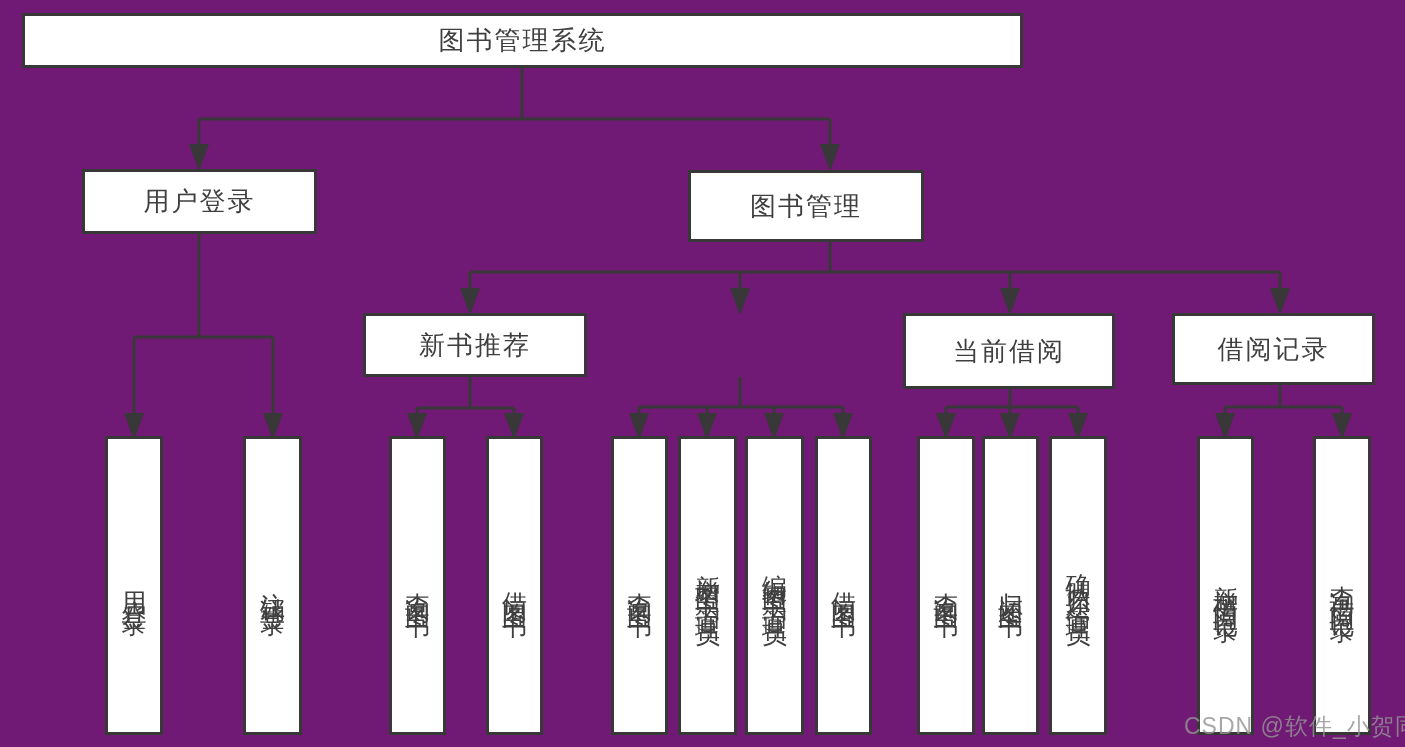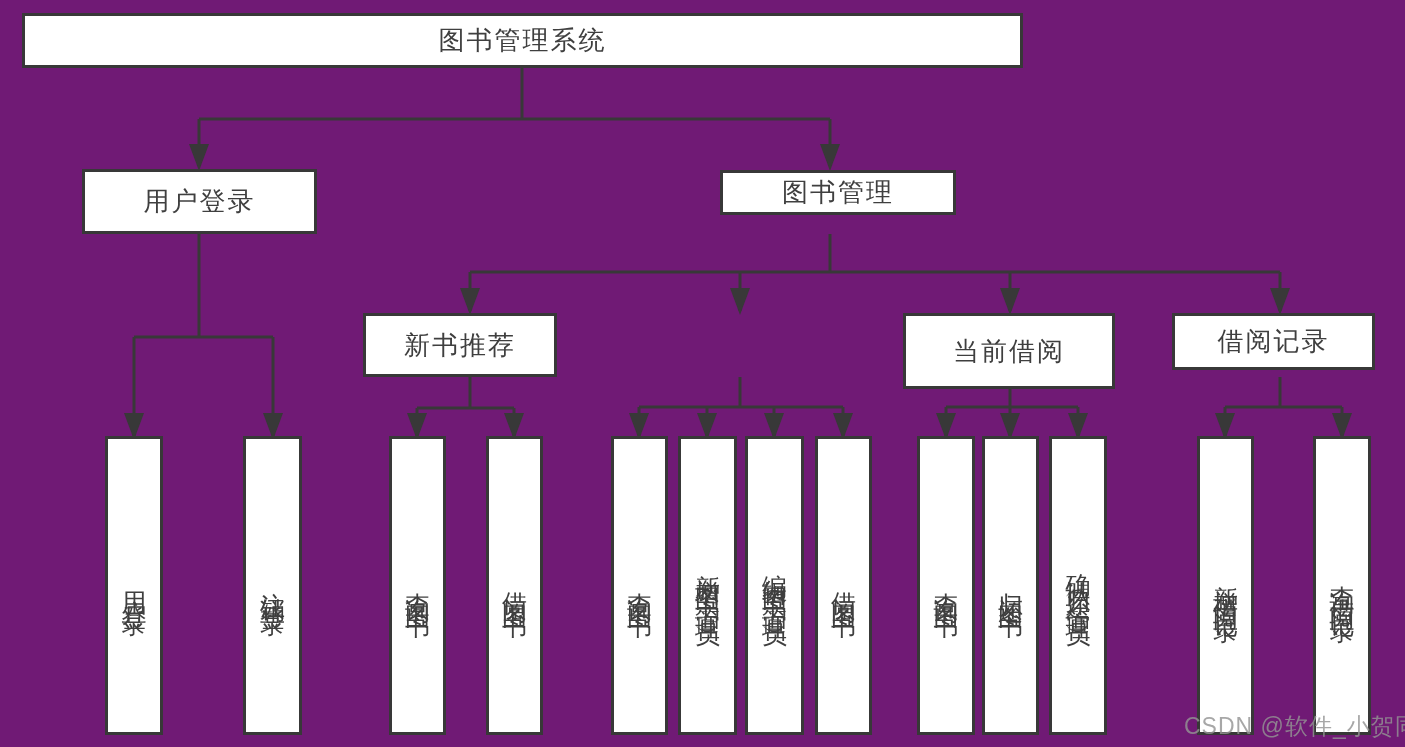--- a/index.html
+++ b/index.html
@@ -99,25 +99,25 @@
       <polygon points="1000,413 1020,413 1010,440"></polygon>
       <polygon points="1068,413 1088,413 1078,440"></polygon>
       <polygon points="1215,413 1235,413 1225,440"></polygon>
       <polygon points="1332,413 1352,413 1342,440"></polygon>
     </g>
   </svg>
 
   <div class="node hbox" style="left:22px; top:13px; width:1001px; height:55px">图书管理系统</div>
 
   <div class="node hbox" style="left:82px; top:169px; width:235px; height:65px">用户登录</div>
-  <div class="node hbox" style="left:720px; top:170px; width:236px; height:45px">图书管理</div>
+  <div class="node hbox" style="left:688px; top:170px; width:236px; height:72px">图书管理</div>
 
-  <div class="node hbox" style="left:363px; top:313px; width:194px; height:64px">新书推荐</div>
+  <div class="node hbox" style="left:363px; top:313px; width:224px; height:64px">新书推荐</div>
   <div class="node hbox" style="left:903px; top:313px; width:212px; height:76px">当前借阅</div>
-  <div class="node hbox" style="left:1172px; top:313px; width:203px; height:57px">借阅记录</div>
+  <div class="node hbox" style="left:1172px; top:313px; width:203px; height:72px">借阅记录</div>
 
   <div class="node vbox" style="left:105px; top:436px; width:58px; height:299px">用户登录</div>
   <div class="node vbox" style="left:243px; top:436px; width:59px; height:299px">注销登录</div>
 
   <div class="node vbox" style="left:389px; top:436px; width:57px; height:299px">查询图书</div>
   <div class="node vbox" style="left:486px; top:436px; width:57px; height:299px">借阅图书</div>
 
   <div class="node vbox" style="left:611px; top:436px; width:57px; height:299px">查询图书</div>
   <div class="node vbox" style="left:678px; top:436px; width:59px; height:299px">新增图书（管理员）</div>
   <div class="node vbox" style="left:745px; top:436px; width:59px; height:299px">编辑图书（管理员）</div>

